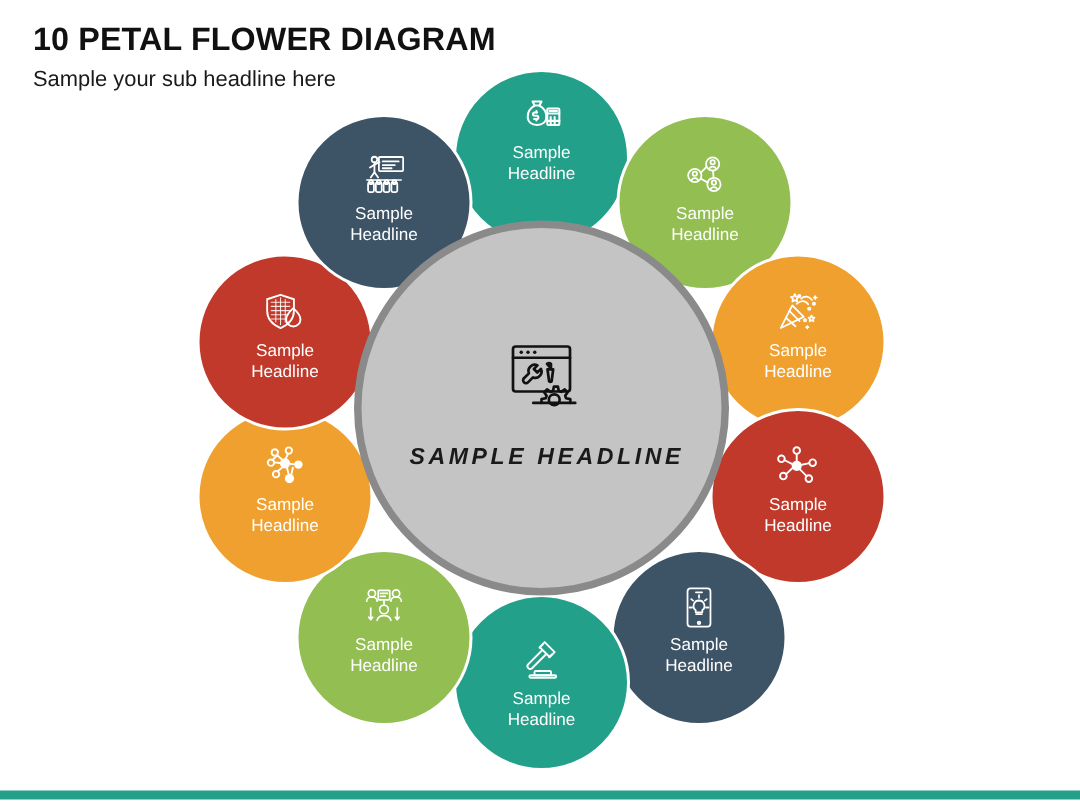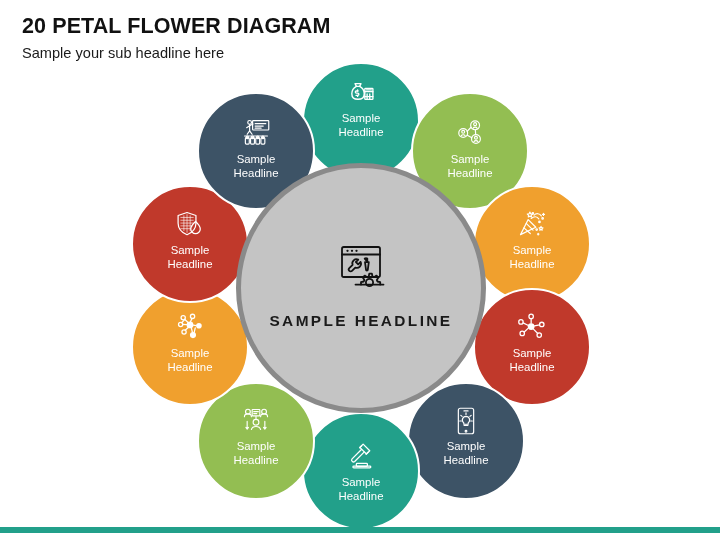--- a/index.html
+++ b/index.html
@@ -41,21 +41,21 @@
     font-size: 14.6px;
     font-weight: normal;
     color: #1a1a1a;
     line-height: 1.2;
     white-space: nowrap;
   }
   
   #flower {
     position: absolute;
     left: 124px;
-    top: 62px;
+    top: 46px;
     width: 474px;
     height: 452px;
   }
   .petal {
     position: absolute;
     width: 118px;
     height: 118px;
     border-radius: 50%;
     box-sizing: border-box;
     border: 2.5px solid #ffffff;
@@ -120,39 +120,40 @@
     z-index: 20;
   }
   #center-icon { width: 60px; height: 52px; margin-bottom: 14px; }
   #center-icon svg { display: block; width: 60px; height: 52px; }
   #center-title {
     color: #1a1a1a;
     font-size: 15.4px;
     font-weight: bold;
     letter-spacing: 2.4px;
     line-height: 1.5;
-    text-align: center;
+    text-align: right;
     width: 190px;
+    font-style: italic;
   }
   
   #footer-bar {
     position: absolute;
     left: 0;
     top: 527px;
     width: 720px;
     height: 6px;
   }
 </style>
 </head>
 <body>
 
 <div id="slide">
 
   <div id="header">
-    <div id="title" style="color: rgb(17, 17, 17);">20 PETAL FLOWER DIAGRAM</div>
+    <div id="title" style="color: rgb(17, 17, 17);">10 PETAL FLOWER DIAGRAM</div>
     <div id="subtitle">Sample your sub headline here</div>
   </div>
 
   <div id="flower">
 
     <div class="petal p-top" style="left:178px; top:0px; background:#22a08a;">
       <span class="petal-icon">
         <svg viewBox="0 0 40 40" fill="none" stroke="#ffffff" stroke-width="1.6" stroke-linecap="round" stroke-linejoin="round">
           <path d="M13 9 h7 l-1.6 3.2 h-3.8 Z"></path>
           <path d="M14.6 12.2 c-3.4 1.9 -5.4 4.9 -5.4 8.6 0 4.2 3 6.6 7.3 6.6 4.3 0 7.3 -2.4 7.3 -6.6 0 -3.7 -2 -6.7 -5.4 -8.6"></path>

